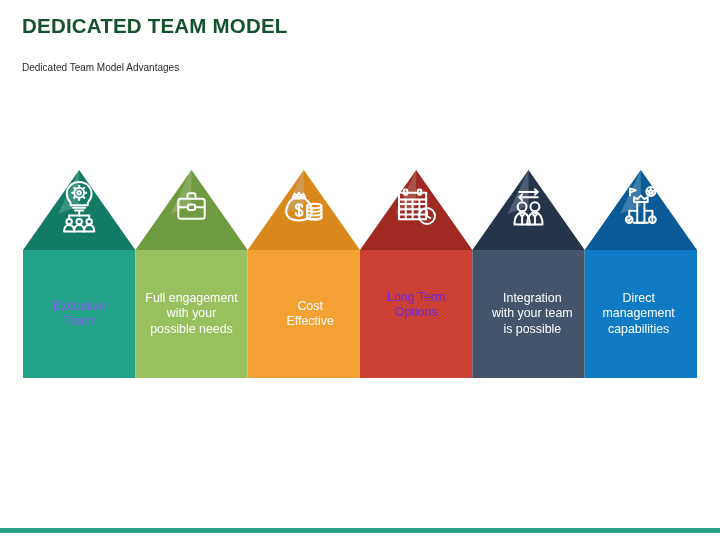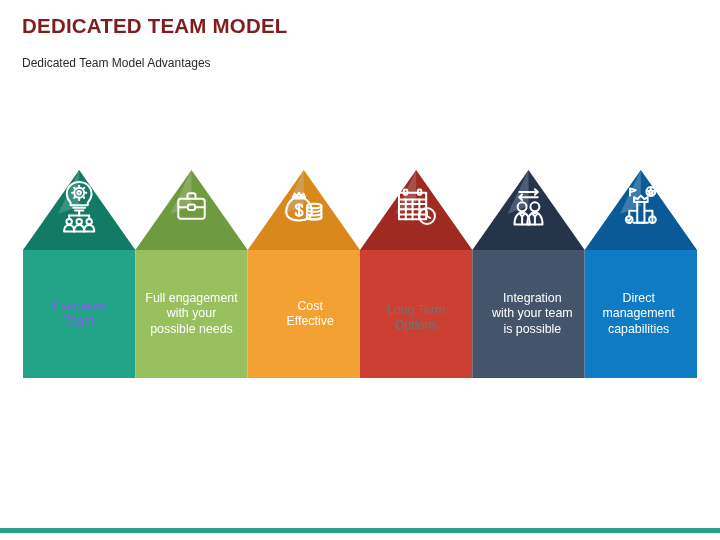--- a/index.html
+++ b/index.html
@@ -24,24 +24,24 @@
   }
   #title {
     font-size: 20.5px;
     font-weight: bold;
     color: #1a1a1a;
     letter-spacing: 0.2px;
     line-height: 1.15;
     white-space: nowrap;
   }
   #subtitle {
-    font-size: 12px;
+    font-size: 10px;
     font-weight: normal;
     color: #2b2b2b;
-    margin-top: 18px;
+    margin-top: 24px;
     line-height: 1.2;
     white-space: nowrap;
   }
 
   
   #diagram {
     position: absolute;
     left: 0;
     top: 0;
     width: 720px;
@@ -65,21 +65,21 @@
     line-height: 15.2px;
     font-family: "Liberation Sans", sans-serif;
     pointer-events: none;
     white-space: pre-line;
   }
 </style>
 </head>
 <body style="background: rgb(255, 255, 255);">
 
 <div id="header">
-  <div id="title" style="color: #7f1d1d;">DEDICATED TEAM MODEL</div>
+  <div id="title" style="color: #14532d;">DEDICATED TEAM MODEL</div>
   <div id="subtitle" style="color: rgb(43, 43, 43);">Dedicated Team Model Advantages</div>
 </div>
 
 <svg id="diagram" viewBox="0 0 720 540" xmlns="http://www.w3.org/2000/svg">
   <g id="shapes-layer">
       <g>
         <rect x="23.00" y="250" width="112.33" height="128.00" fill="#23a387"></rect>
         <polygon points="23.00,250 79.17,170 135.33,250" fill="#137a65"></polygon>
         <polygon points="79.17,170 79.17,206.00 58.17,214.00" fill="#3d9583" opacity="0.92"></polygon>
       </g>
@@ -204,21 +204,21 @@
 </svg>
 
 <div id="labels-layer">
     <div class="pill-label" style="color: #8b5cf6; left: 23px; width: 112.33px; top: 298.8px;">Exclusive
 Team</div>
     <div class="pill-label" style="color: rgb(255, 255, 255); left: 135.33px; width: 112.33px; top: 291.2px;">Full engagement
 with your
 possible needs</div>
     <div class="pill-label" style="color: rgb(255, 255, 255); left: 247.67px; width: 125px; top: 298.8px;">Cost
 Effective</div>
-    <div class="pill-label" style="color: #737373; left: 360px; width: 112.33px; top: 303px;">Long Term
+    <div class="pill-label" style="color: #6d28d9; left: 360px; width: 112.33px; top: 290px;">Long Term
 Options</div>
     <div class="pill-label" style="color: rgb(255, 255, 255); left: 472.33px; width: 120px; top: 291.2px;">Integration
 with your team
 is possible</div>
     <div class="pill-label" style="color: rgb(255, 255, 255); left: 584.67px; width: 108px; top: 291.2px;">Direct
 management
 capabilities</div>
   </div>
 
 <div id="bottom-bar" style="background: rgb(39, 161, 133);"></div>

